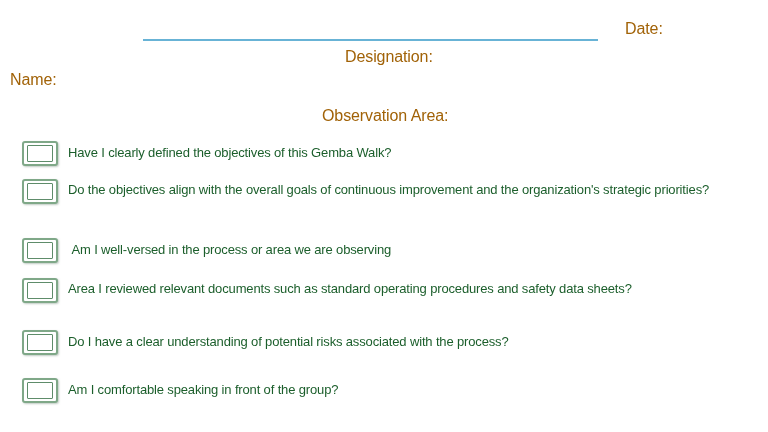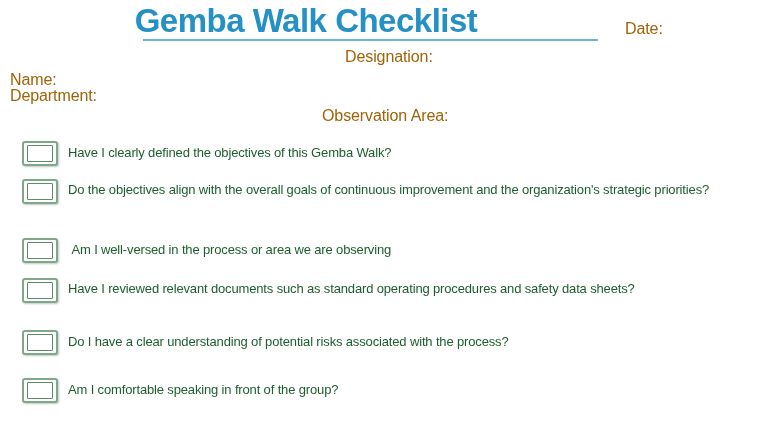--- a/index.html
+++ b/index.html
@@ -122,28 +122,26 @@
   .row-4 .check-label { top: 332px; }
 
   .row-5 .checkbox { top: 378px; }
   .row-5 .check-label { top: 380px; }
 </style>
 </head>
 <body>
 
 <div class="page">
 
-  <div class="title">Gemba Walk Checklist</div>
   <div class="title-underline"></div>
 
   <div class="field field-date">Date:</div>
 
   <div class="field field-name">Name:</div>
 
-  <div class="field field-department">Department:</div>
 
   <div class="field field-designation">Designation:</div>
 
   <div class="field field-observation">Observation Area:</div>
 
   <div class="checklist">
 
     <div class="check-row row-0">
       <div class="checkbox"></div>
       <div class="check-label">Have I clearly defined the objectives of this Gemba Walk?</div>
@@ -154,21 +152,21 @@
       <div class="check-label">Do the objectives align with the overall goals of continuous improvement and the organization's strategic priorities?</div>
     </div>
 
     <div class="check-row row-2">
       <div class="checkbox"></div>
       <div class="check-label"> Am I well-versed in the process or area we are observing</div>
     </div>
 
     <div class="check-row row-3">
       <div class="checkbox"></div>
-      <div class="check-label">Have I reviewed relevant documents such as standard operating procedures and safety data sheets?</div>
+      <div class="check-label">Area I reviewed relevant documents such as standard operating procedures and safety data sheets?</div>
     </div>
 
     <div class="check-row row-4">
       <div class="checkbox"></div>
       <div class="check-label">Do I have a clear understanding of potential risks associated with the process?</div>
     </div>
 
     <div class="check-row row-5">
       <div class="checkbox"></div>
       <div class="check-label">Am I comfortable speaking in front of the group?</div>

